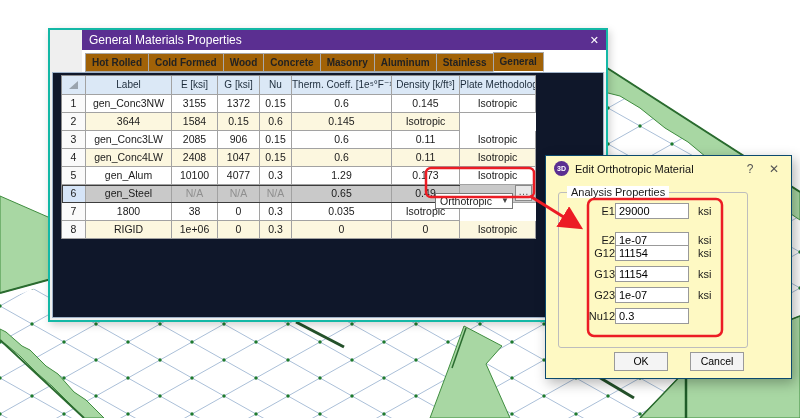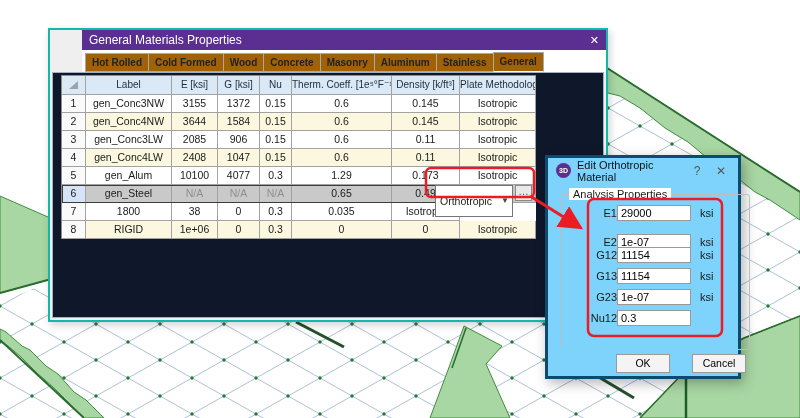--- a/index.html
+++ b/index.html
@@ -51,40 +51,40 @@
   .thead .cell { background:#dbe8f6; height:18px; line-height:18px; font-size:10px; color:#1c2b3a; }
   .rownum { background:#fafafa; }
   .cream .cell { background:#fcf7df; }
   .cream .rownum, .white .rownum { background:#fafafa; }
   .sel-row { outline:1px solid #3c3c3c; outline-offset:-1px; position:relative; z-index:3; }
   .sel-row .cell { background:#c9c9c9; }
   .sel-row .rownum { background:#d5e4f7; }
   .na { color:#8f8f8f; }
   .plate-cell { position:relative; overflow:visible; }
   .combo {
-    position:absolute; top:0px; right:22px; width:78px; height:32px;
+    position:absolute; top:8px; right:22px; width:78px; height:16px;
     background:#fff; border:1px solid #767676; box-sizing:border-box;
     display:flex; align-items:center; justify-content:space-between;
     padding:0 3px 0 4px; z-index:5; line-height:14px;
   }
   .combo .arrow { font-size:8px; color:#444; }
   .dots {
     position:absolute; top:0; right:3px; width:17px; height:16px;
     background:#e9e9e9; border:1px solid #898989; box-sizing:border-box;
     text-align:center; line-height:11px; z-index:5; color:#555;
   }
   .corner-tri {
     width:0; height:0; border-style:solid; border-width:0 0 8px 9px;
     border-color:transparent transparent #9aa4ae transparent; margin:5px auto 0;
   }
 
   
   .edlg {
-    position:absolute; left:545px; top:155px; width:196px; height:224px;
-    background:#7dd3fc; border:3px solid #0c4a6e; box-sizing:border-box;
+    position:absolute; left:545px; top:155px; width:247px; height:224px;
+    background:#fef9c3; border:1px solid #0c4a6e; box-sizing:border-box;
     box-shadow:3px 4px 12px rgba(0,0,0,0.3); z-index:20; font-size:11px;
   }
   .edlg-title { height:25px; display:flex; align-items:center; padding:0 8px; gap:6px; }
   .ed-ico {
     width:15px; height:15px; border-radius:50%; background:#5b2f91; color:#fff;
     font-size:7px; font-weight:bold; display:flex; align-items:center; justify-content:center;
     flex:0 0 auto;
   }
   .ed-title-text { flex:1; color:#111; }
   .ed-help,.ed-close { width:18px; text-align:center; color:#555; font-size:12px; }
@@ -184,21 +184,20 @@
         <div class="cell">3155</div>
         <div class="cell">1372</div>
         <div class="cell">0.15</div>
         <div class="cell">0.6</div>
         <div class="cell">0.145</div>
         <div class="cell">Isotropic</div>
       </div>
 
       <div class="trow cream">
         <div class="cell rownum">2</div>
-        <div class="cell">gen_Conc4NW</div>
         <div class="cell">3644</div>
         <div class="cell">1584</div>
         <div class="cell">0.15</div>
         <div class="cell">0.6</div>
         <div class="cell">0.145</div>
         <div class="cell">Isotropic</div>
       </div>
 
       <div class="trow white">
         <div class="cell rownum">3</div>

